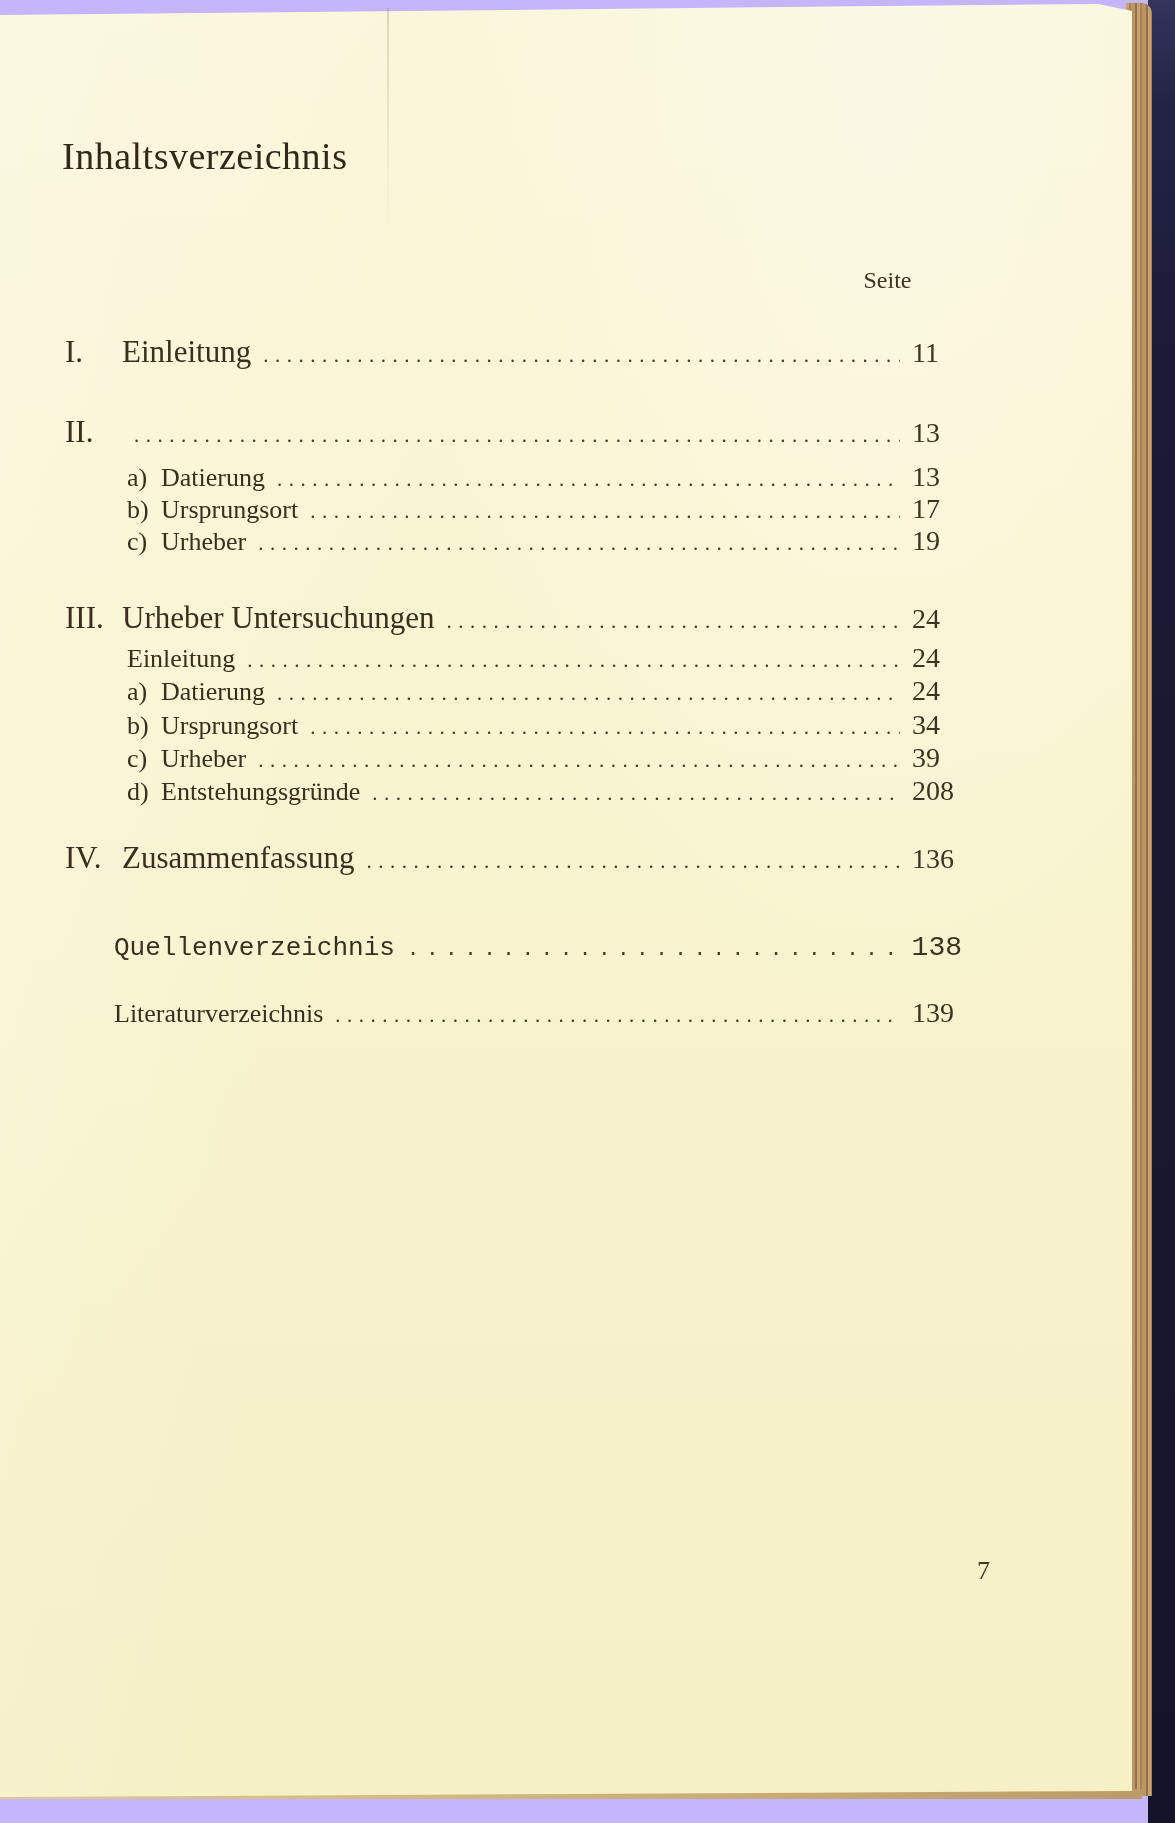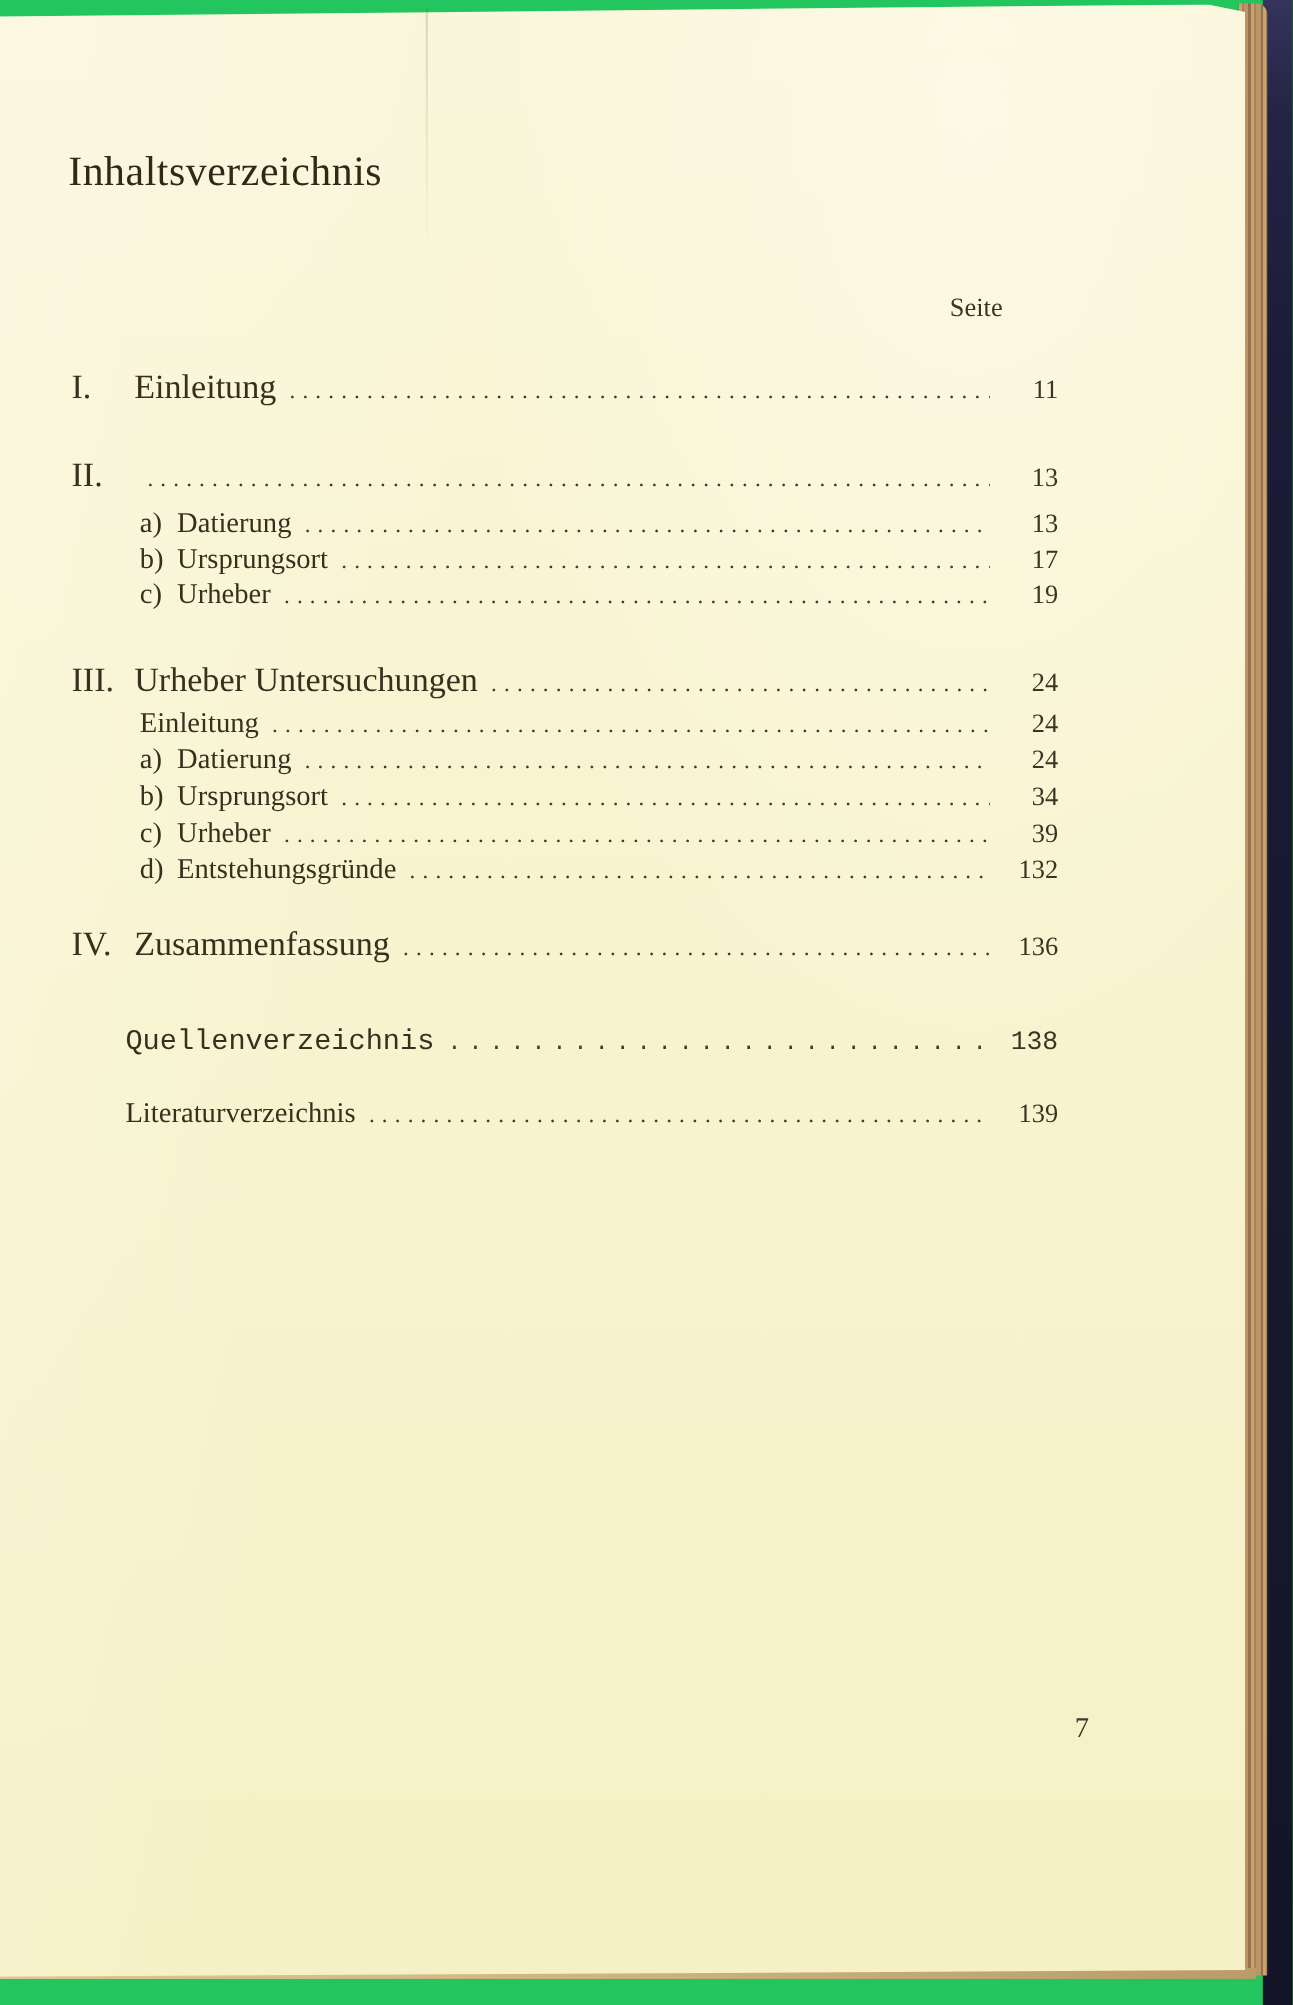--- a/index.html
+++ b/index.html
@@ -1,17 +1,17 @@
 <!DOCTYPE html>
 <html><head>
 <meta charset="utf-8">
 <style>
   html,body{margin:0;padding:0;background:#0b0908;}
   .scene{position:relative;width:1175px;height:1823px;overflow:hidden;
-         font-family:"Liberation Serif","DejaVu Serif",serif;background:#22c55e;}
+         font-family:"Liberation Serif","DejaVu Serif",serif;background:#c4b5fd;}
 
   
   .cover{position:absolute;left:1148px;top:0;width:27px;height:1823px;z-index:1;
          background:linear-gradient(180deg,#34345c 0%,#232345 6%,#1b1b37 20%,#18182f 55%,#141429 100%);}
   
   .fore-edge{position:absolute;left:1126px;top:3px;width:26px;height:1793px;z-index:2;
          background:repeating-linear-gradient(90deg,#c9a26e 0 3px,#a8835a 3px 5px,#bb9563 5px 9px,#93714a 9px 11px);
          border-top-right-radius:10px;}
   .bottom-edge{position:absolute;left:0;top:1789px;width:1142px;height:10px;z-index:2;
          background:linear-gradient(90deg,#e0c994,#bb9c68);}
@@ -33,21 +33,21 @@
 
   .toc-row{position:absolute;display:flex;align-items:baseline;white-space:nowrap;color:#3a2f1f;}
   .toc-row.section{left:65px;width:897px;font-size:31px;}
   .toc-row.sub{left:127px;width:835px;font-size:26px;}
   .toc-row.appendix{left:114px;width:848px;font-size:26px;}
   .numeral{flex:none;width:57px;}
   .marker{flex:none;width:34px;}
   .label{flex:none;}
   .dots{flex:1 1 auto;overflow:hidden;height:20px;line-height:25px;
         font-size:21px;letter-spacing:6.5px;margin:0 12px 0 12px;color:#463b28;}
-  .pagenum{flex:none;min-width:50px;text-align:right;font-size:24px;color:#3d3322;}
+  .pagenum{flex:none;min-width:50px;font-size:28px;color:#3d3322;}
 
   .folio{position:absolute;left:900px;top:1556px;width:90px;text-align:right;
          font-size:26px;color:#423a28;}
 </style>
 </head>
 <body>
 
 <div class="scene">
   <div class="cover"></div>
   <div class="fore-edge"></div>
@@ -114,21 +114,21 @@
         <div class="toc-row sub" style="top: 742px;">
           <span class="marker">c)</span>
           <span class="label">Urheber</span>
           <span class="dots">..........................................................................................</span>
           <span class="pagenum">39</span>
         </div>
         <div class="toc-row sub" style="top: 775px;">
           <span class="marker">d)</span>
           <span class="label">Entstehungsgründe</span>
           <span class="dots">..........................................................................................</span>
-          <span class="pagenum">132</span>
+          <span class="pagenum">208</span>
         </div>
         <div class="toc-row section" style="top: 840px;">
           <span class="numeral">IV.</span>
           <span class="label">Zusammenfassung</span>
           <span class="dots">..........................................................................................</span>
           <span class="pagenum">136</span>
         </div>
         <div class="toc-row appendix" style="top: 932px; font-family: Liberation Mono, monospace;">
           <span class="label">Quellenverzeichnis</span>
           <span class="dots">..........................................................................................</span>

